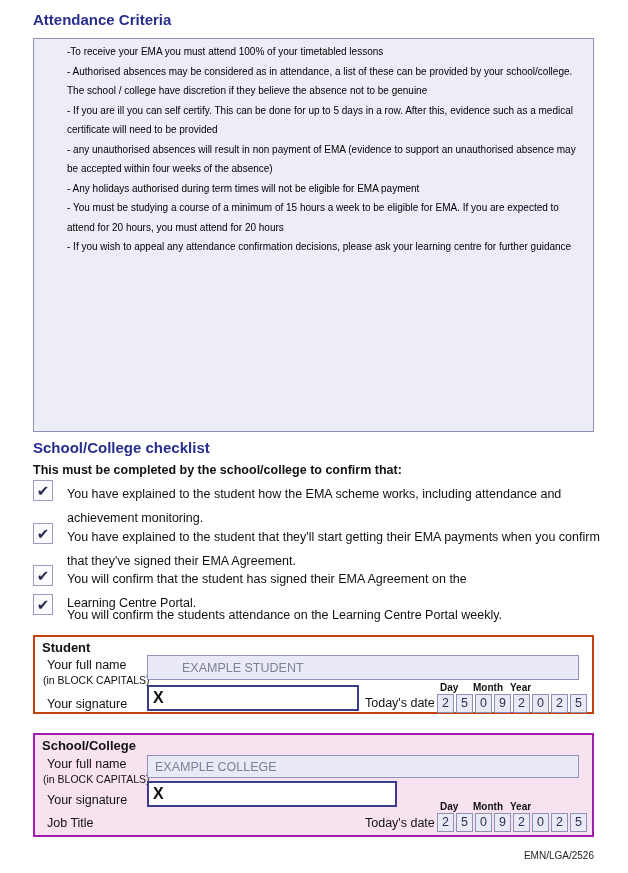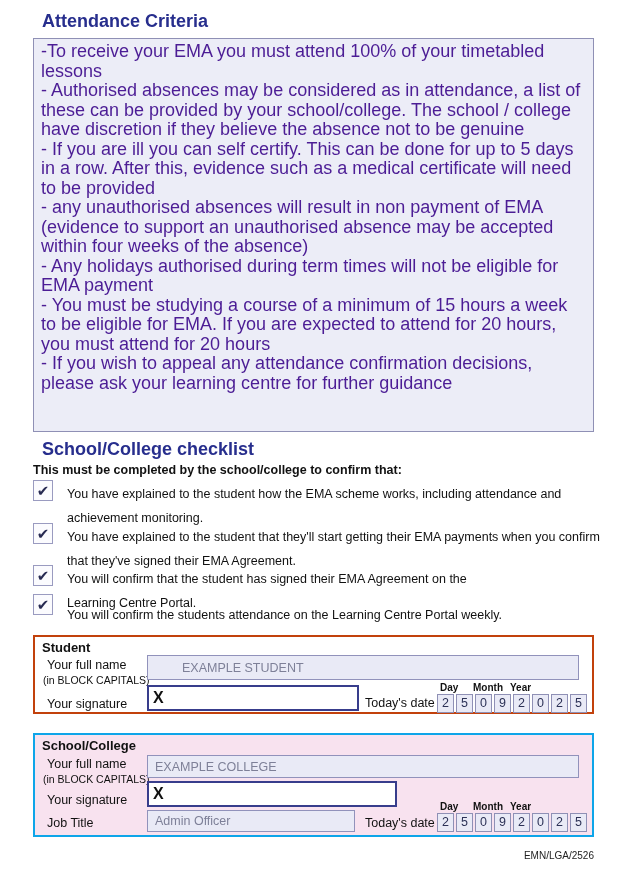--- a/index.html
+++ b/index.html
@@ -10,38 +10,38 @@
   }
   #page {
     position: relative;
     width: 628px;
     height: 873px;
     background: #ffffff;
     overflow: hidden;
   }
   .navy-heading {
     position: absolute;
-    font-size: 18px;
+    font-size: 15px;
     font-weight: bold;
     color: #272e8d;
-    margin-left: 9px;
   }
   
   #criteria-box {
     position: absolute;
     left: 33px; top: 38px;
     width: 561px; height: 394px;
     background: #ecedf7;
     border: 1px solid #8f90b5;
     padding: 3px 7px;
   }
   .criteria-line {
-    font-size: 18px;
+    font-size: 10px;
     line-height: 19.5px;
-    color: #4c1d95;
+    color: #000000;
+    margin-left: 26px;
   }
   
   #checklist-intro {
     position: absolute;
     left: 33px; top: 463px;
     font-size: 12.5px;
     font-weight: bold;
     color: #111111;
   }
   .check-item {
@@ -80,21 +80,21 @@
     width: 561px;
   }
   #student-box {
     top: 635px; height: 79px;
     background: #ffffff;
     border: 2px solid #c2410c;
   }
   #school-box {
     top: 733px; height: 104px;
     background: #f8e2ef;
-    border: 2px solid #0ea5e9;
+    border: 2px solid #a21caf;
   }
   .box-heading {
     position: absolute;
     left: 7px; top: 3px;
     font-size: 13px;
     font-weight: bold;
     color: #111111;
   }
   .field-label {
     position: absolute;
@@ -244,21 +244,20 @@
     <div class="box-heading">School/College</div>
     <div class="field-label" style="left:12px; top:22px;">Your full name</div>
     <div class="caps-label" style="left:8px; top:38px;">(in BLOCK CAPITALS)</div>
     <div class="field-label" style="left:12px; top:58px;">Your signature</div>
     <div class="field-label" style="left:12px; top:81px;">Job Title</div>
 
     <div class="lav-field" style="left:112px; top:20px; width:432px; height:23px;">EXAMPLE COLLEGE</div>
 
     <div class="sig-field" style="left:112px; top:46px; width:250px; height:26px;">X</div>
 
-    <div class="lav-field" style="left:112px; top:75px; width:208px; height:22px;">Admin Officer</div>
 
     <div class="date-label" style="left:330px; top:81px;">Today's date</div>
 
     <div class="date-group" style="left:402px; top:66px;">
       <span class="dmy dmy-day">Day</span>
       <span class="dmy dmy-month">Month</span>
       <span class="dmy dmy-year">Year</span>
       <div class="date-cells">
         <div class="date-cell">2</div>
         <div class="date-cell">5</div>

